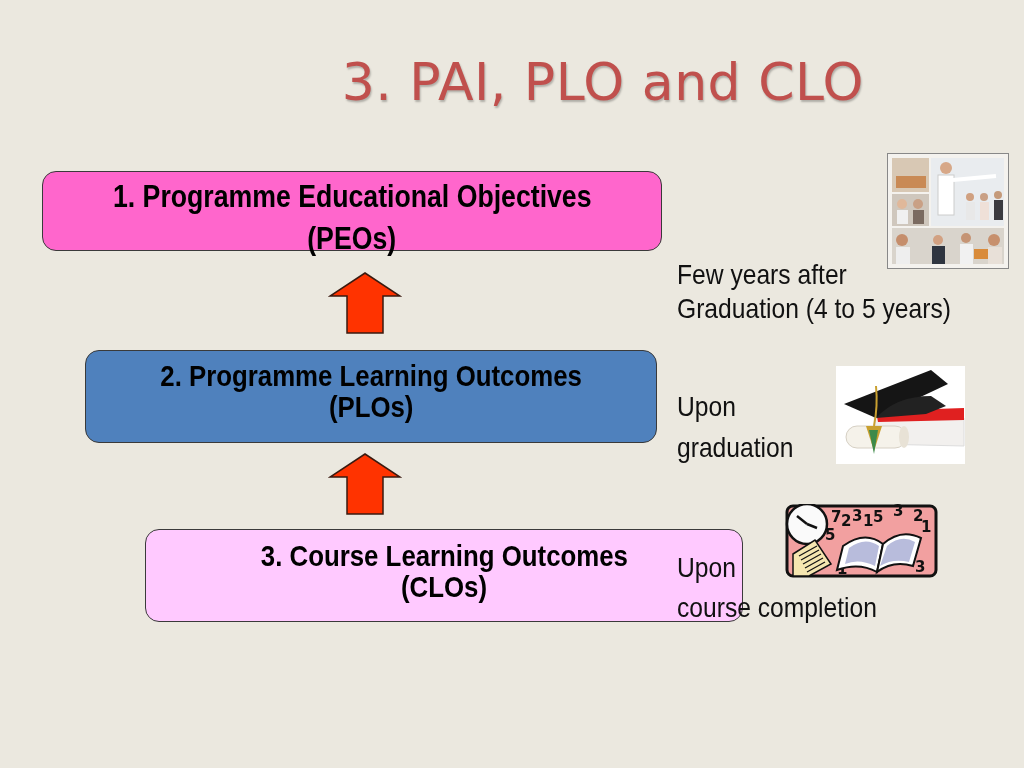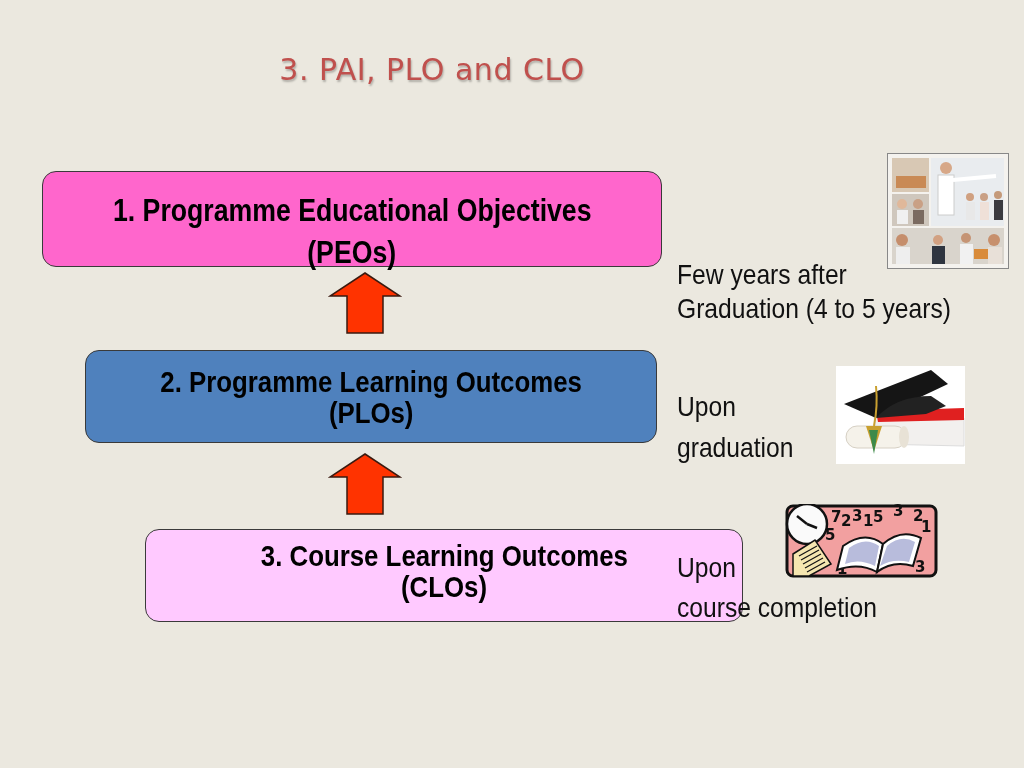--- a/index.html
+++ b/index.html
@@ -3,36 +3,36 @@
 <meta charset="utf-8">
 <style>
   html, body { margin:0; padding:0; }
   body {
     width:1024px; height:768px; overflow:hidden;
     background:#ebe8df;
     position:relative;
     font-family:"Liberation Sans", sans-serif;
   }
   .title {
-    position:absolute; left:0; top:52px; width:864px; text-align:center;
+    position:absolute; left:0; top:52px; width:864px; text-align:right;
     font-family:"DejaVu Sans", sans-serif;
-    font-size:30px; color:#c0504d; letter-spacing:0.5px;
+    font-size:52px; color:#c0504d; letter-spacing:0.5px;
     text-shadow:1px 2px 2px rgba(0,0,0,0.25);
   }
   .box {
     position:absolute; box-sizing:border-box;
     border:1.5px solid #3a3a3a; border-radius:14px;
     text-align:center; color:#000;
     font-family:"Liberation Sans", sans-serif;
     font-weight:bold; font-stretch:condensed;
     display:flex; flex-direction:column; align-items:center; justify-content:flex-start;
   }
   .box .l1, .box .l2 { display:block; transform:scaleX(0.86); white-space:nowrap; }
-  .peo { left:42px; top:171px; width:620px; height:96px; background:#ff66cc; font-size:31px; padding-top:18px; line-height:42px; }
-  .plo { left:85px; top:350px; width:572px; height:93px; background:#4f81bd; font-size:30px; padding-top:15px; line-height:31px; }
+  .peo { left:42px; top:171px; width:620px; height:80px; background:#ff66cc; font-size:31px; padding-top:4px; line-height:42px; }
+  .plo { left:85px; top:350px; width:572px; height:93px; background:#4f81bd; font-size:30px; padding-top:9px; line-height:31px; }
   .clo { left:145px; top:529px; width:598px; height:93px; background:#ffc9ff; font-size:30px; padding-top:10px; line-height:31px; }
   .arrow { position:absolute; width:74px; height:64px; }
   .arrow1 { left:328px; top:271px; }
   .arrow2 { left:328px; top:452px; }
   .note {
     position:absolute; color:#111; font-size:28px; line-height:34px;
     font-family:"Liberation Sans", sans-serif;
     transform-origin:left top; transform:scaleX(0.88); white-space:nowrap;
   }
   .note1 { left:677px; top:258px; }

